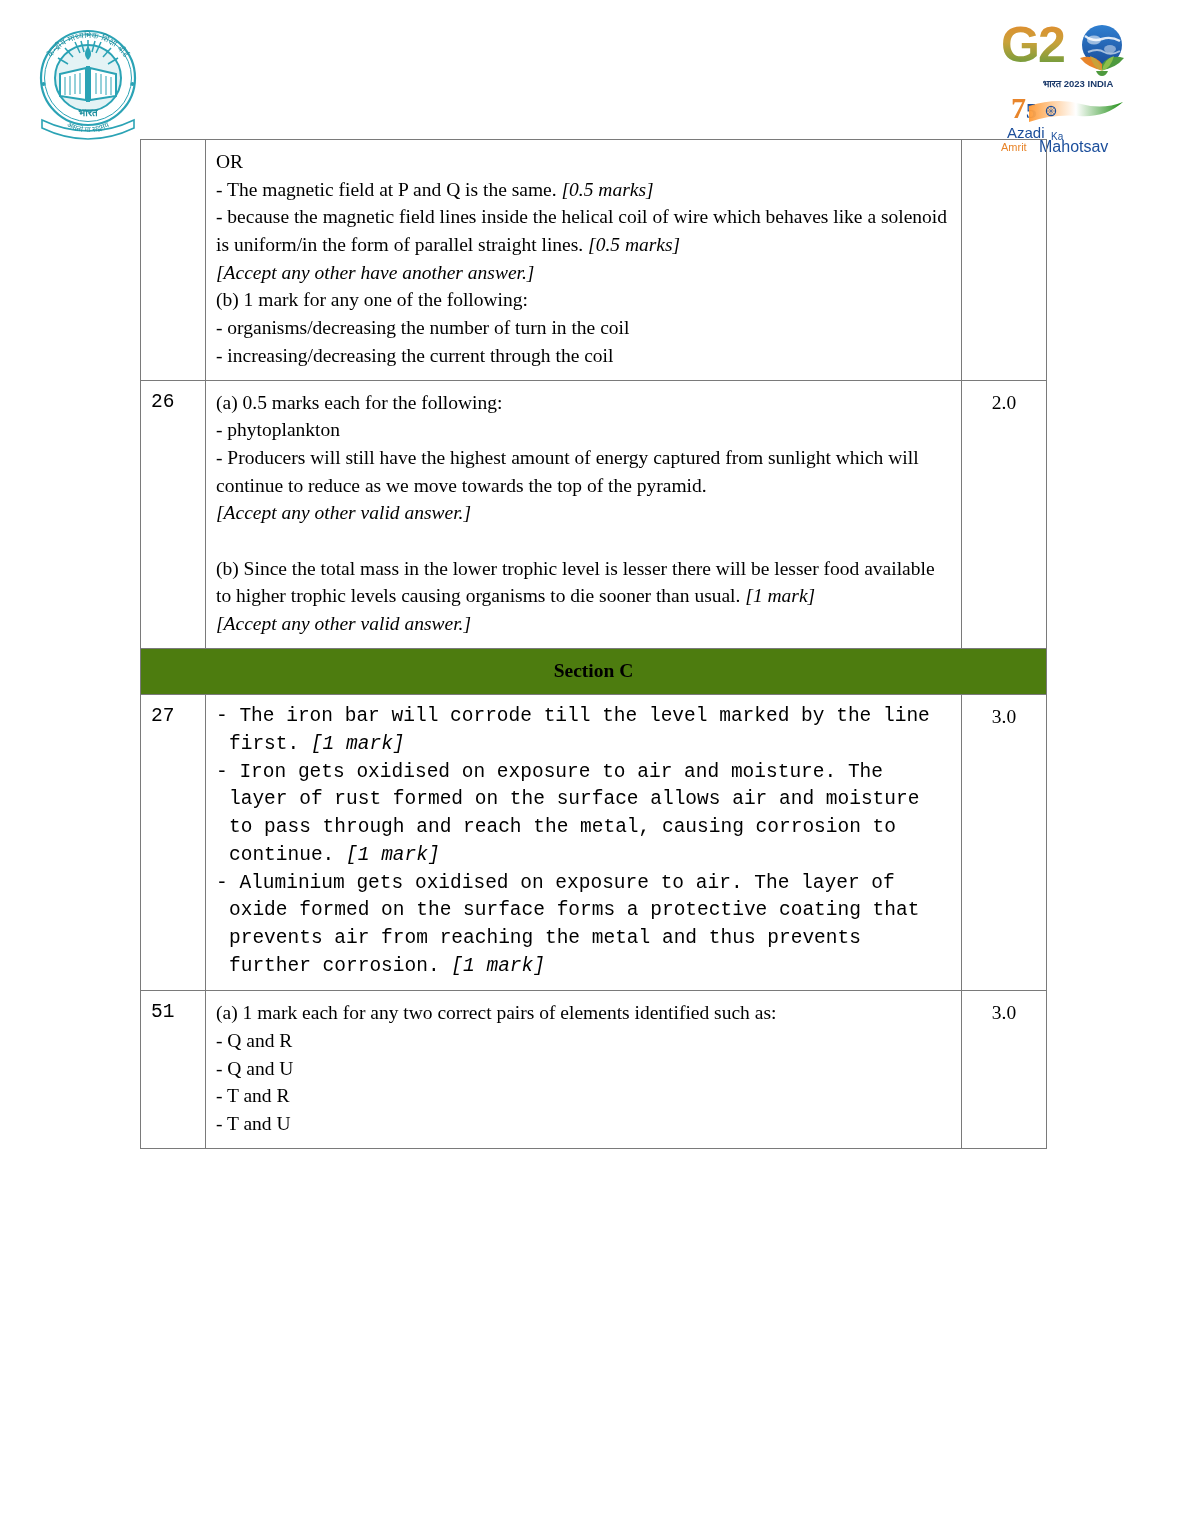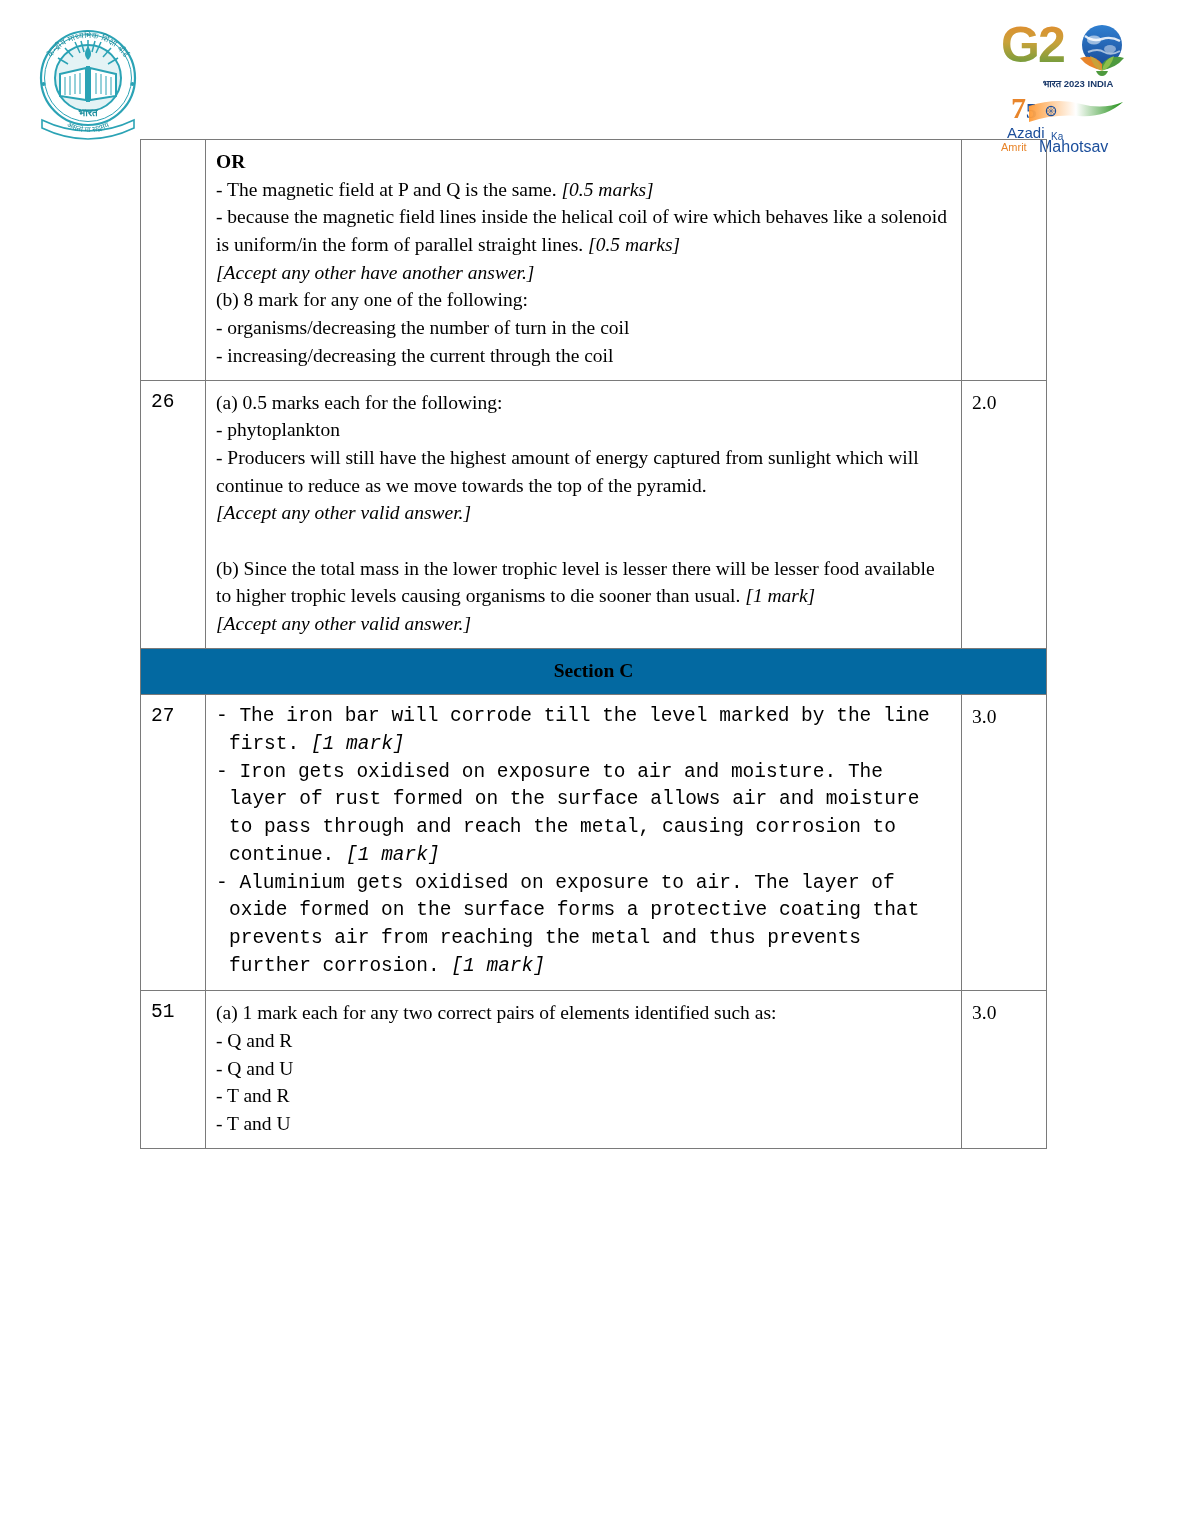--- a/index.html
+++ b/index.html
@@ -68,46 +68,46 @@
   col.c-marks { width: 85px; }
 
   td.qno {
     text-align: left;
     padding-left: 14px;
     padding-top: 14px;
     font-size: 20px;
     font-family: Liberation Mono, monospace;
   }
   td.marks {
-    text-align: left;
+    text-align: center;
     padding-left: 14px;
     padding-top: 14px;
     font-size: 20px;
   }
   td.body {
     padding-left: 14px;
     padding-right: 14px;
     padding-top: 14px;
     padding-bottom: 14px;
   }
   td.section-header {
-    background: #0369a1;
+    background: #4d7c0f;
     text-align: center;
     font-weight: bold;
     font-size: 20px;
     padding-top: 14px;
     padding-bottom: 14px;
   }
 
   .para {
     margin: 0 0 0 0;
   }
   .para + .para {
   }
-  .bold { font-weight: bold; }
+  .bold { font-weight: normal; }
   .ital { font-style: italic; }
 
   .line { display: block; }
 
   
   .hang {
     padding-left: 13px;
     text-indent: -13px;
     font-family: Liberation Mono, monospace;
   }
@@ -247,21 +247,21 @@
     <tbody>
 
       <tr>
         <td class="qno"></td>
         <td class="body">
           <div class="para bold">OR</div>
           <div class="para"><span>- The magnetic field at P and Q is the same. </span><span class="ital">[0.5 marks]</span></div>
           <div class="para"><span>- because the magnetic field lines inside the helical coil of wire which behaves like a solenoid is uniform/in the form of parallel straight lines. </span><span class="ital">[0.5 marks]</span></div>
           <div class="para ital">[Accept any other have another answer.]</div>
           <div class="para">
-            <span class="line">(b) 8 mark for any one of the following:</span>
+            <span class="line">(b) 1 mark for any one of the following:</span>
             <span class="line">- organisms/decreasing the number of turn in the coil</span>
             <span class="line">- increasing/decreasing the current through the coil</span>
           </div>
         </td>
         <td class="marks"></td>
       </tr>
 
       <tr>
         <td class="qno">26</td>
         <td class="body">

